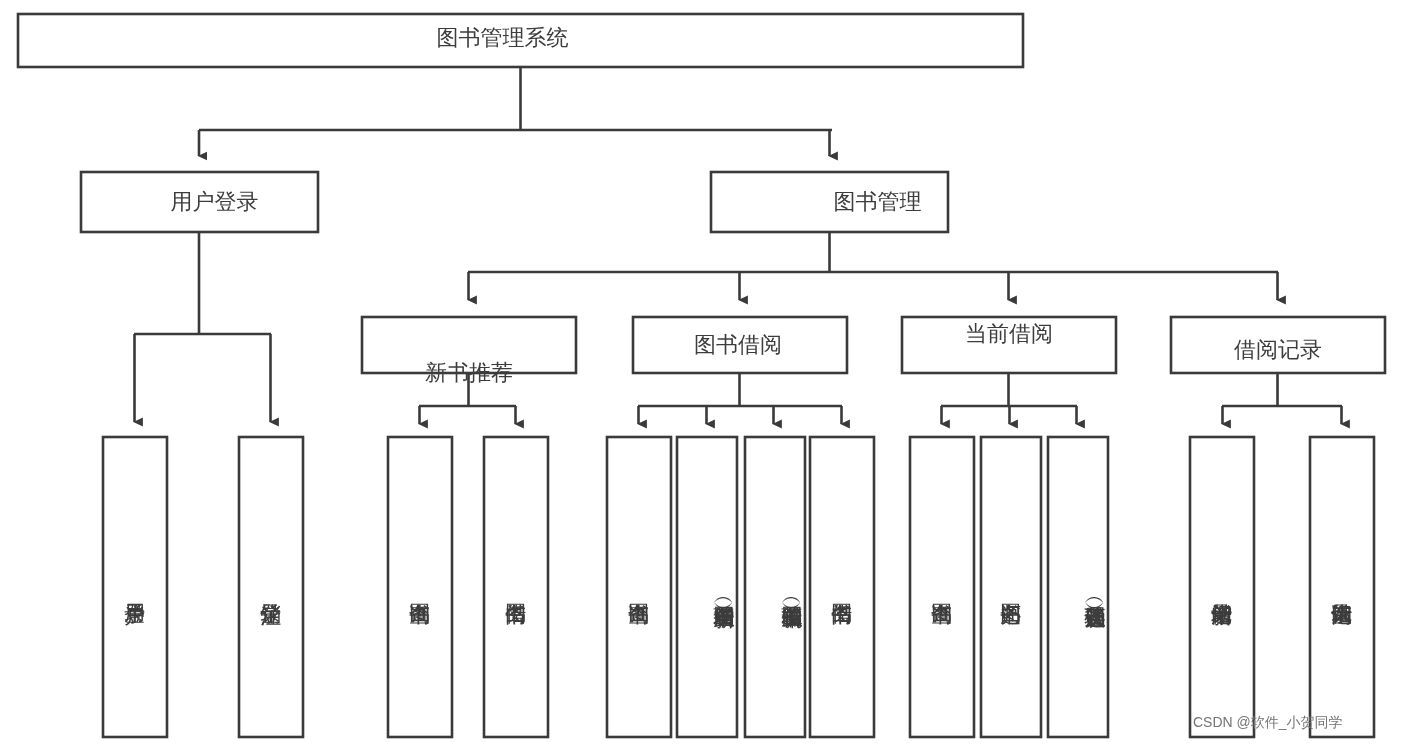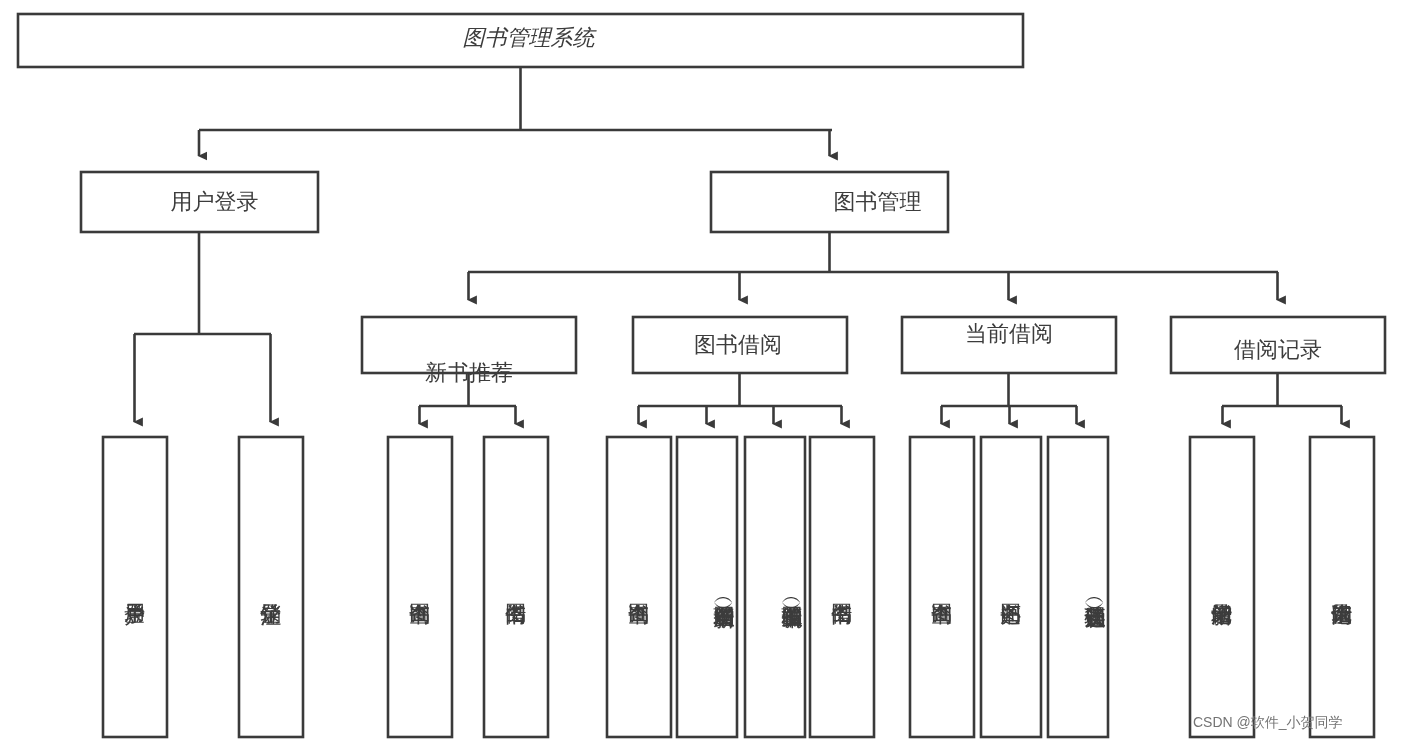--- a/index.html
+++ b/index.html
@@ -150,21 +150,21 @@
     <rect class="node-rect" x="810" y="437" width="64" height="300"></rect>
 
     <rect class="node-rect" x="910" y="437" width="64" height="300"></rect>
     <rect class="node-rect" x="981" y="437" width="60" height="300"></rect>
     <rect class="node-rect" x="1048" y="437" width="60" height="300"></rect>
 
     <rect class="node-rect" x="1190" y="437" width="64" height="300"></rect>
     <rect class="node-rect" x="1310" y="437" width="64" height="300"></rect>
   </svg>
 
-  <div class="node-label horizontal" style="left:26px; top:14px; width:1005px; height:48px;font-style:italic;">图书管理系统</div>
+  <div class="node-label horizontal" style="left:0; top:14px; width:1005px; height:48px;">图书管理系统</div>
 
   <div class="node-label horizontal" style="left:81px; top:172px; width:267px; height:60px;">用户登录</div>
   <div class="node-label horizontal" style="left:711px; top:172px; width:237px; height:60px;padding-left:48px;">图书管理</div>
 
   <div class="node-label horizontal" style="left:362px; top:317px; width:214px; height:56px;margin-top:28px;">新书推荐</div>
   <div class="node-label horizontal" style="left:633px; top:317px; width:210px; height:56px;">图书借阅</div>
   <div class="node-label horizontal" style="left:902px; top:306px; width:214px; height:56px;">当前借阅</div>
   <div class="node-label horizontal" style="left:1171px; top:317px; width:214px; height:67px;border-radius:14px;">借阅记录</div>
 
   <div class="node-label vertical" style="left:103px; top:437px; width:64px; height:300px;">用户登录</div>

